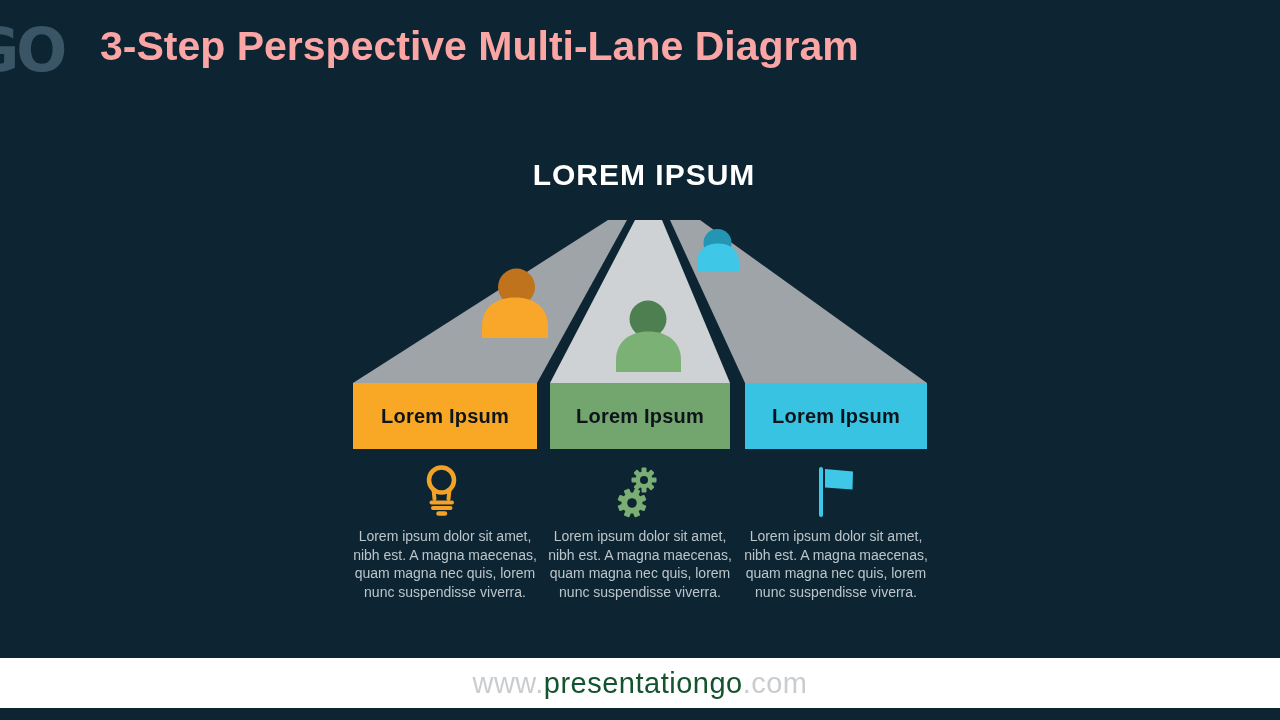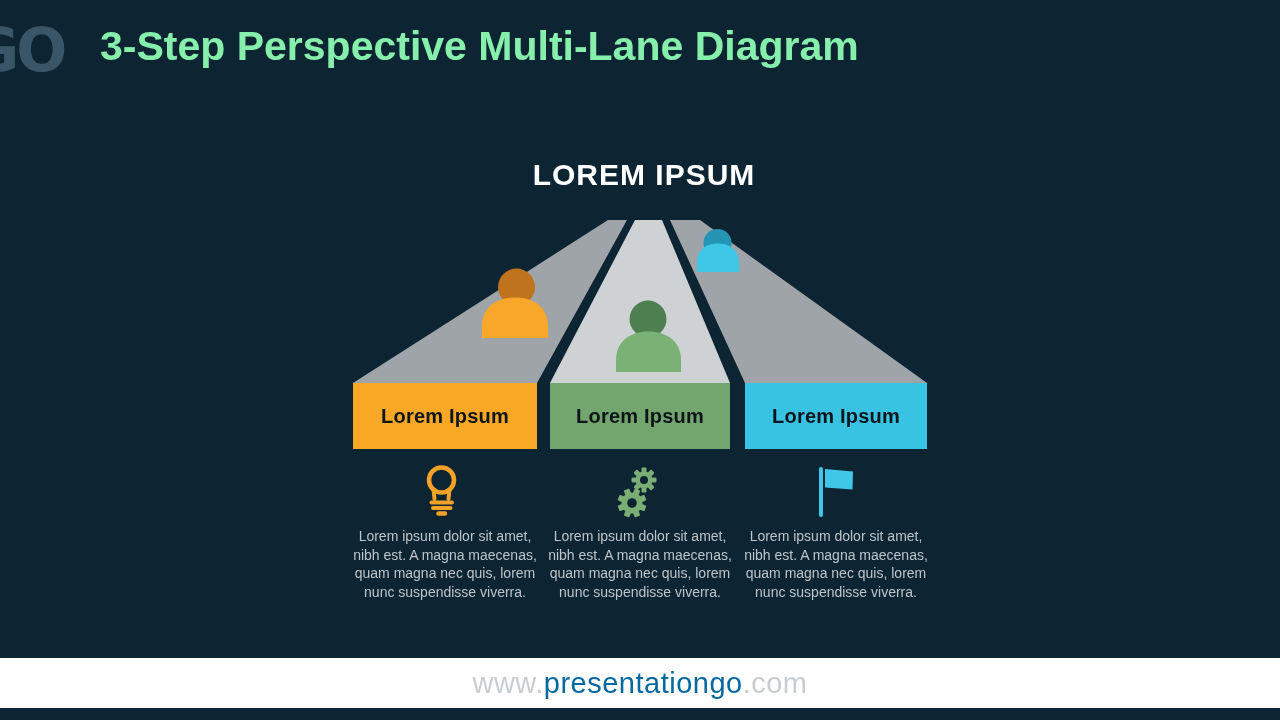--- a/index.html
+++ b/index.html
@@ -13,21 +13,21 @@
   
   .logo{
     left:-30px;top:20px;
     font-family:"DejaVu Sans", sans-serif;
     font-weight:bold;font-size:60px;line-height:1;
     color:#3A5666;letter-spacing:-3px;
   }
   .title{
     left:100px;top:24px;
     font-size:41px;line-height:44px;font-weight:bold;
-    color:#86efac;letter-spacing:0px;white-space:nowrap;
+    color:#fca5a5;letter-spacing:0px;white-space:nowrap;
   }
 
   
   .diagram-heading{
     left:384px;top:157px;width:520px;
     text-align:center;
     font-size:30px;line-height:36px;font-weight:bold;
     color:#FFFFFF;letter-spacing:1px;
   }
 
@@ -55,21 +55,21 @@
   .desc.c3{left:740px;}
 
   
   .footer{
     left:0;top:658px;width:1280px;height:50px;
     background:#FFFFFF;
     display:flex;align-items:center;justify-content:center;
     font-size:29px;letter-spacing:0.5px;
   }
   .f-gray{color:#C9CDCF;}
-  .f-navy{color:#0369a1;text-align:center;}
+  .f-navy{color:#14532d;text-align:center;}
 </style>
 </head>
 <body>
 
 <div class="abs logo">GO</div>
 <div class="abs title">3-Step Perspective Multi-Lane Diagram</div>
 
 <div class="abs diagram-heading">LOREM IPSUM</div>
 
 <svg class="canvas" width="1280" height="720" viewBox="0 0 1280 720">

